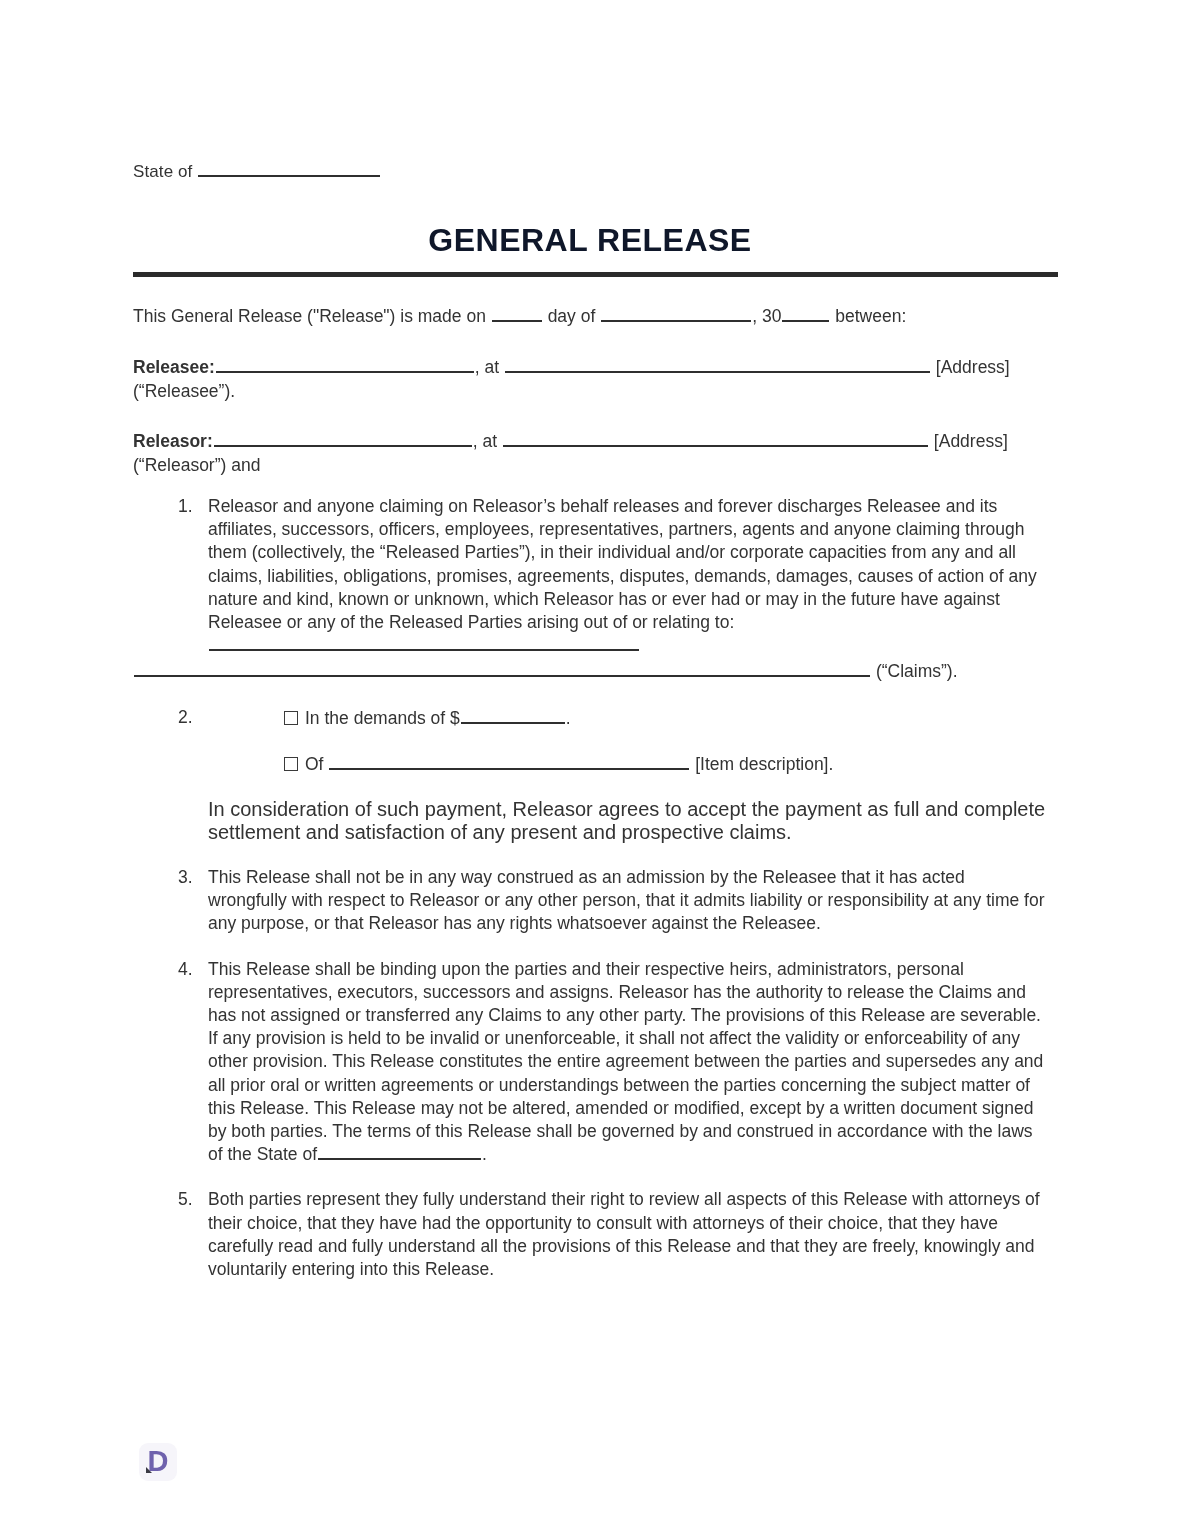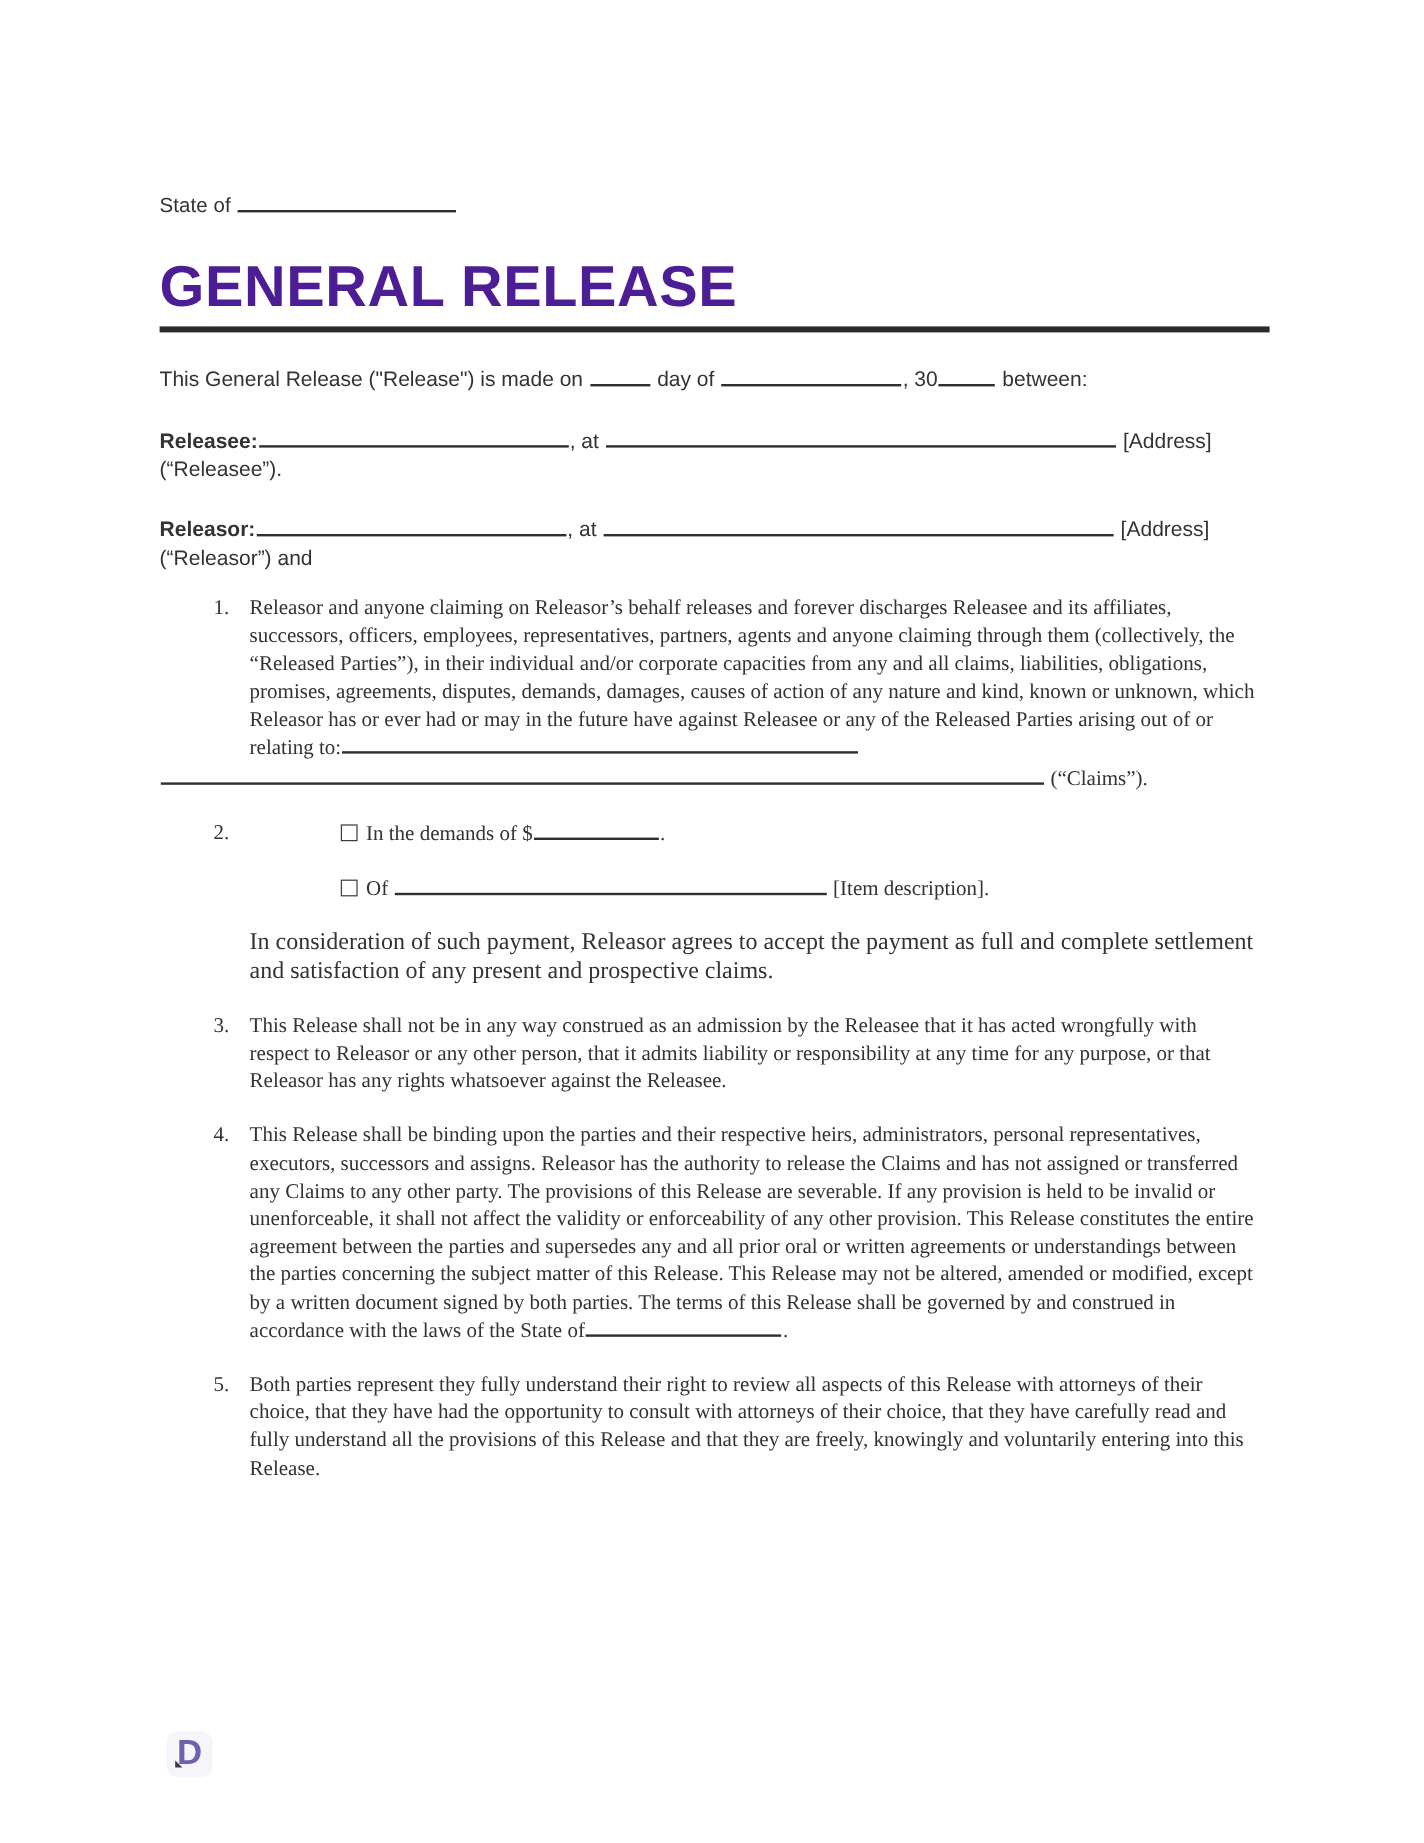--- a/index.html
+++ b/index.html
@@ -32,24 +32,25 @@
   }
   .blank {
     display: inline-block;
     border-bottom: 2px solid #2f2f2f;
     vertical-align: baseline;
     height: 15px;
     margin: 0 1px;
   }
   .blank-state-top { width: 182px; }
   .doc-title {
-    font-size: 48px;
+    text-align: center;
+    font-size: 32px;
     font-weight: bold;
     letter-spacing: 0.5px;
-    color: #4c1d95;
+    color: #0f172a;
     margin-top: 30px;
     line-height: 52px;
   }
   .title-rule {
     border-bottom: 5px solid #2b2b2b;
     margin-top: 6px;
     width: 925px;
   }
   .intro {
     margin-top: 26px;
@@ -79,21 +80,20 @@
     list-style: none;
     counter-reset: clause;
   }
   ol.clauses > li {
     position: relative;
     counter-increment: clause;
     padding-left: 75px;
     margin-bottom: 22px;
     font-size: 17.5px;
     line-height: 23.2px;
-    font-family: Liberation Serif, serif;
   }
   ol.clauses > li::before {
     content: counter(clause) ".";
     position: absolute;
     left: 45px;
     top: 0;
     width: 24px;
     text-align: left;
   }
   .clause-text { display: block; }

